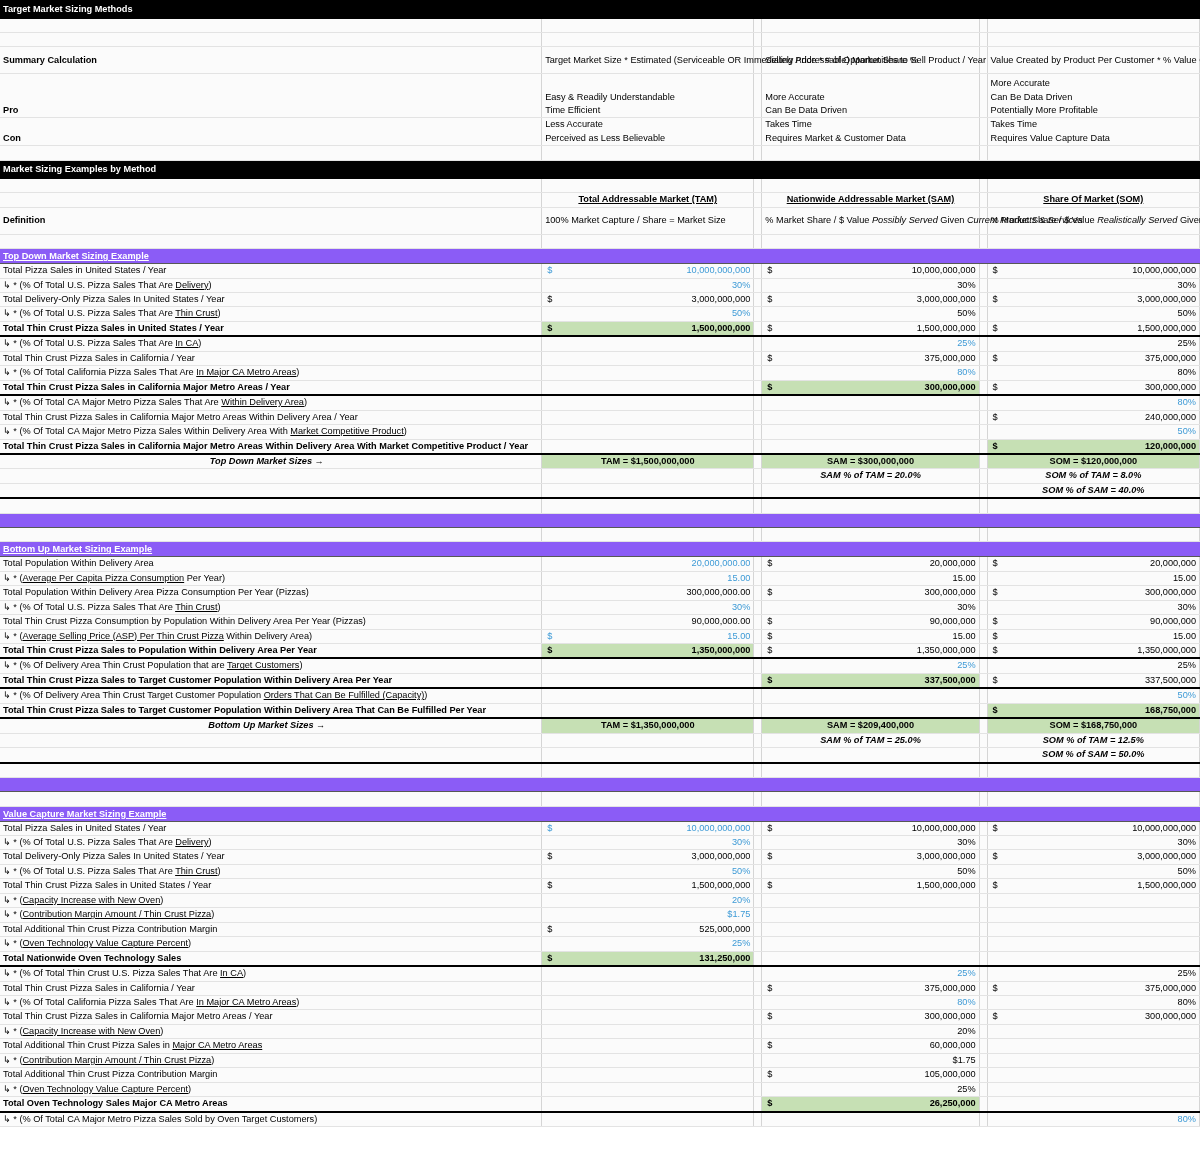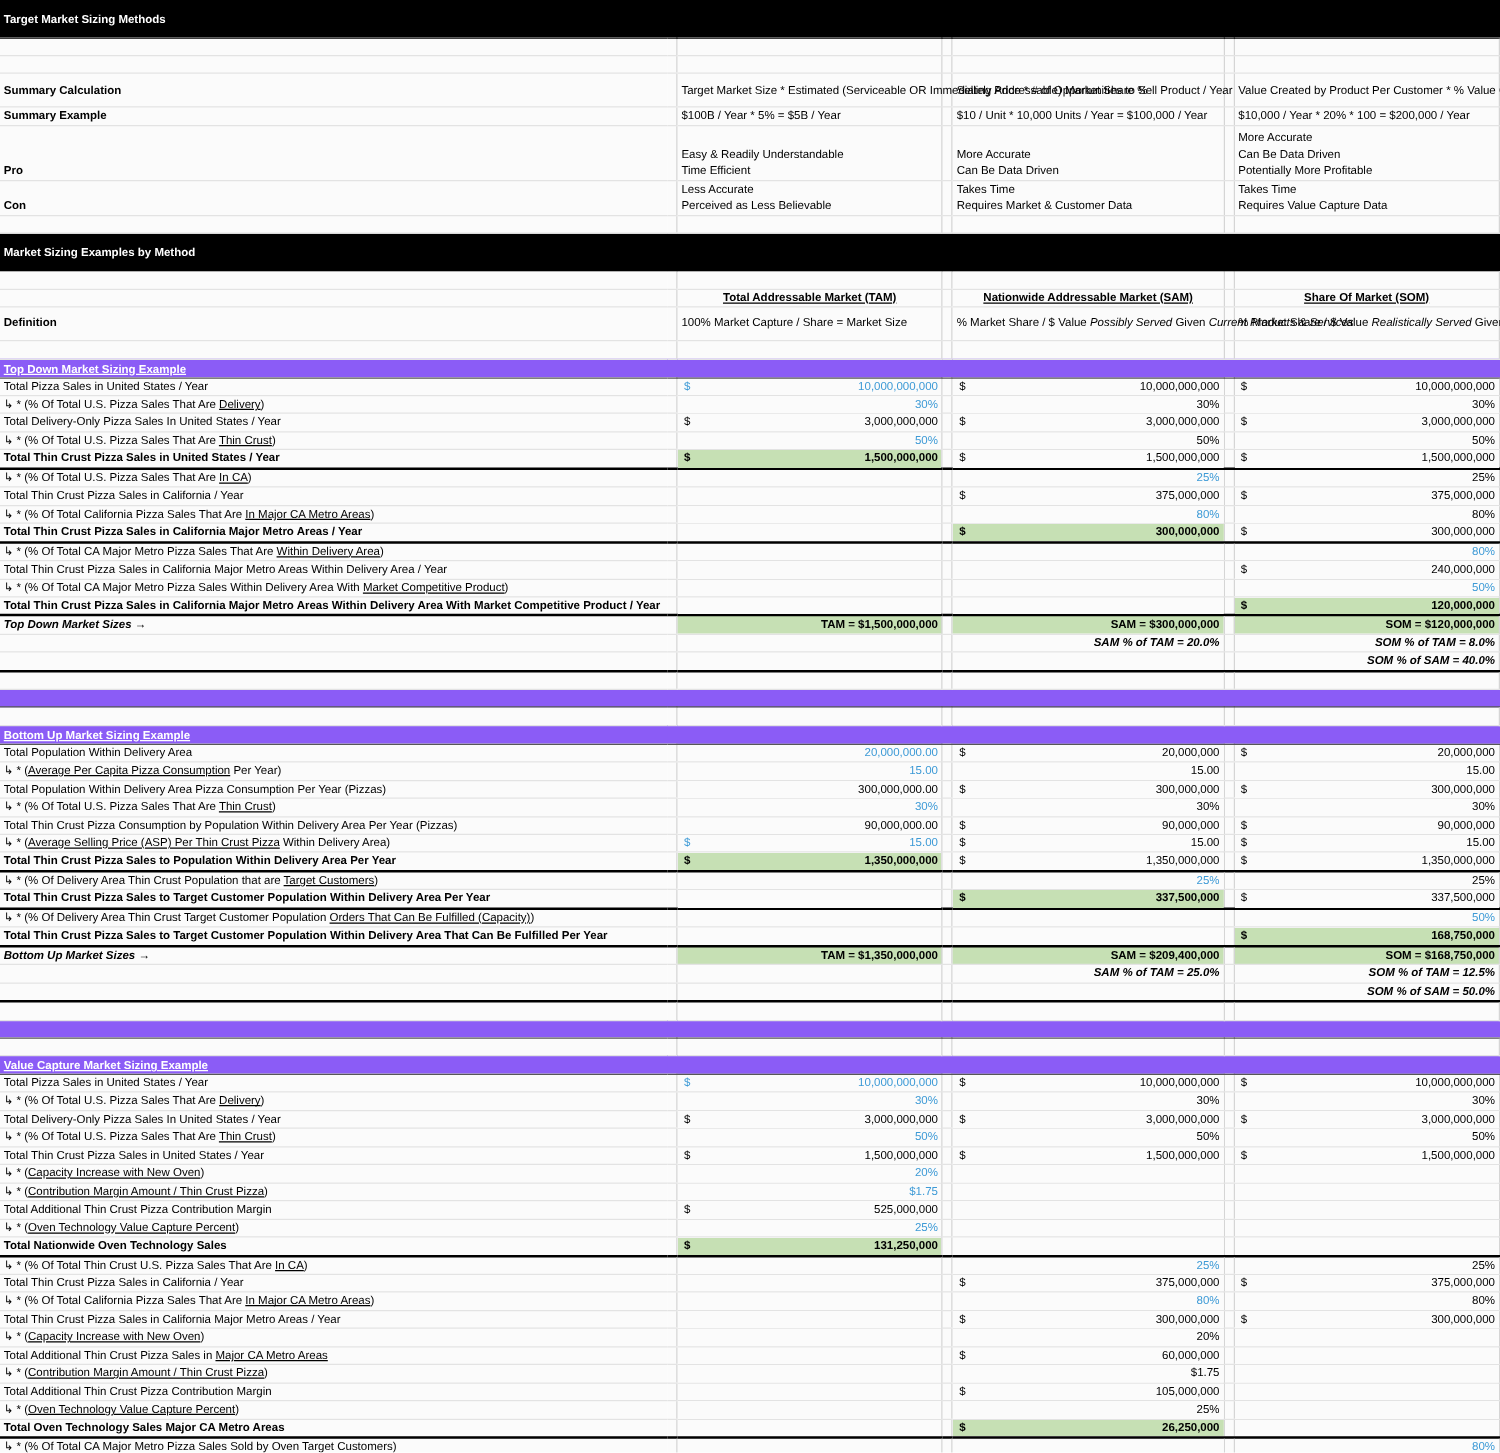--- a/index.html
+++ b/index.html
@@ -40,53 +40,53 @@
 
   
   td.sep { background: #ffffff; border-bottom: 1px solid #ffffff; }
   td.valcol { border-left: 1px solid #d5d5d5; border-right: 1px solid #d5d5d5; }
 
   
   tr.banner-black td {
     background: #000000;
     color: #ffffff;
     font-weight: bold;
-    height: 30px; line-height: 14px;
+    height: 18px; line-height: 14px;
     border-bottom: 1px solid #000;
     margin-top: 10px;
   }
   tr.banner-gray td {
     background: #8b5cf6;
     color: #ffffff;
     font-weight: bold;
     height: 14px; line-height: 14px;
     border-bottom: 1px solid #575757;
   }
   tr.banner-gray td.bantext span { text-decoration: underline; }
 
   tr.blank td { background:#fbfbfb; }
 
   .b { font-weight: bold; }
   .i { font-style: italic; }
   .u { text-decoration: underline; }
-  .ctr { text-align: right; }
+  .ctr { text-align: center; }
   .hdr { font-weight: bold; text-align: center; text-decoration: underline; }
 
   
   .money { position: relative; text-align: right; padding-right: 5px; }
   .money .cur { position: absolute; left: 5px; top: 0; }
   .blue { color: #3d9ad6; }
   .green { background: #c6e0b4 !important; }
   .greenbold { background: #c6e0b4 !important; font-weight: bold; }
 
   
   tr.thickline td { border-bottom: 2px solid #000; }
 
   td.label { text-align: left; }
-  td.sumlabel { text-align: left; font-style: italic; font-weight: bold; padding-right: 6px; }
+  td.sumlabel { text-align: center; font-style: italic; font-weight: bold; padding-right: 6px; }
 
   .wrapcell { white-space: normal; line-height: 11.5px; }
   tr.tall2 td { height: 27px; }
   tr.tall4 td { height: 44px; }
 </style>
 </head>
 <body>
 
 <div id="sheet">
   <table class="grid">
@@ -123,29 +123,20 @@
         </tr>
         <tr class="tall2">
           <td class="b">Summary Calculation</td>
           <td class="sep ">&nbsp;</td>
           <td class="valcol wrapcell">Target Market Size * Estimated (Serviceable OR Immediately Addressable) Market Share %</td>
           <td class="sep ">&nbsp;</td>
           <td class="valcol wrapcell">Selling Price * # of Opportunities to Sell Product / Year</td>
           <td class="sep ">&nbsp;</td>
           <td class="valcol wrapcell">Value Created by Product Per Customer * % Value Captured * # of Customers</td>
         </tr>
-        <tr>
-          <td class="b">Summary Example</td>
-          <td class="sep ">&nbsp;</td>
-          <td class="valcol">$100B / Year * 5% = $5B / Year</td>
-          <td class="sep ">&nbsp;</td>
-          <td class="valcol">$10 / Unit * 10,000 Units / Year = $100,000 / Year</td>
-          <td class="sep ">&nbsp;</td>
-          <td class="valcol">$10,000 / Year * 20% * 100 = $200,000 / Year</td>
-        </tr>
         <tr class="tall4">
           <td class="b" style="vertical-align: bottom;">Pro</td>
           <td class="sep ">&nbsp;</td>
           <td class="valcol wrapcell" style="vertical-align: bottom;">
             <div>Easy &amp; Readily Understandable</div>
             <div>Time Efficient</div>
           </td>
           <td class="sep ">&nbsp;</td>
           <td class="valcol wrapcell" style="vertical-align: bottom;">
             <div>More Accurate</div>

